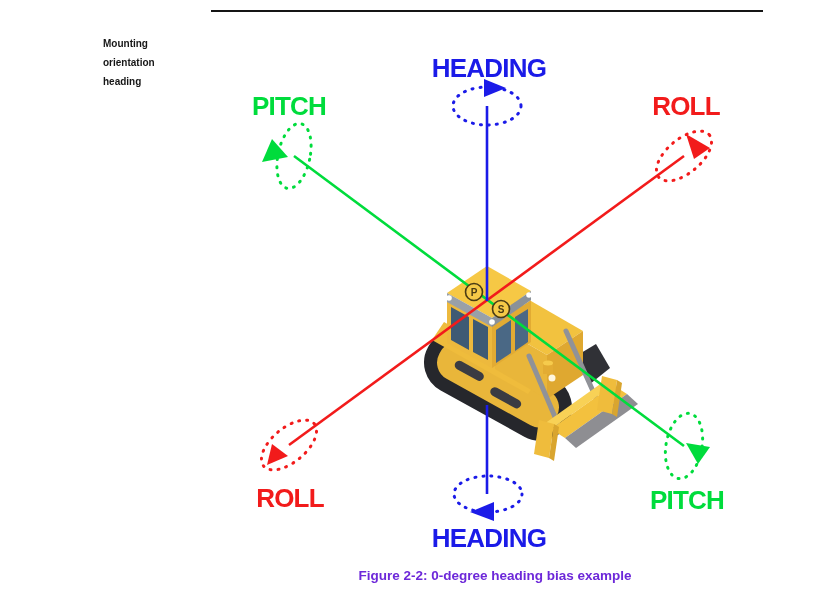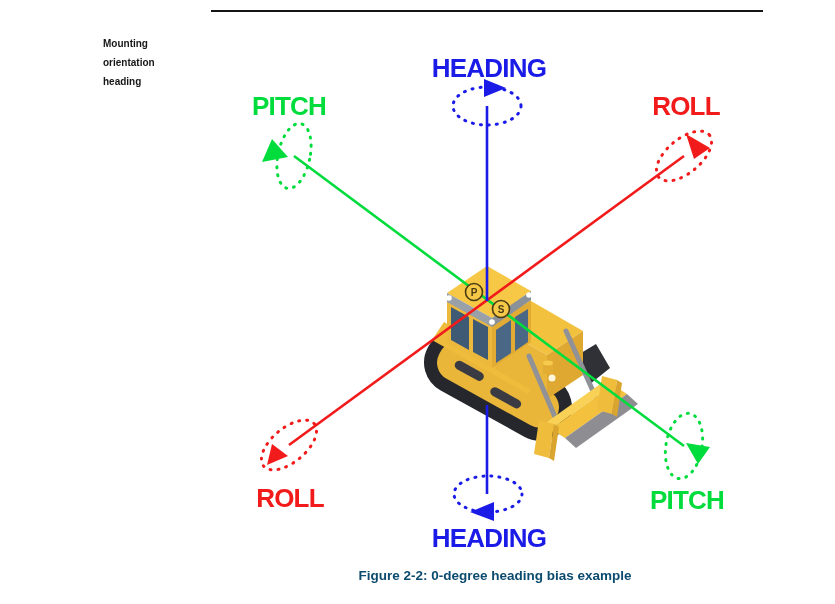--- a/index.html
+++ b/index.html
@@ -40,21 +40,21 @@
     font-size: 10px;
     fill: #4A3B14;
   }
   .caption {
     position: absolute;
     left: 280px; top: 568px;
     width: 430px;
     text-align: center;
     font-size: 13.5px;
     font-weight: bold;
-    color: #0c4a6e;
+    color: #6d28d9;
   }
 </style>
 </head>
 <body>
 
 <div class="top-rule"></div>
 
 <div class="side-note">
   <div>Mounting</div>
   <div>orientation</div>

